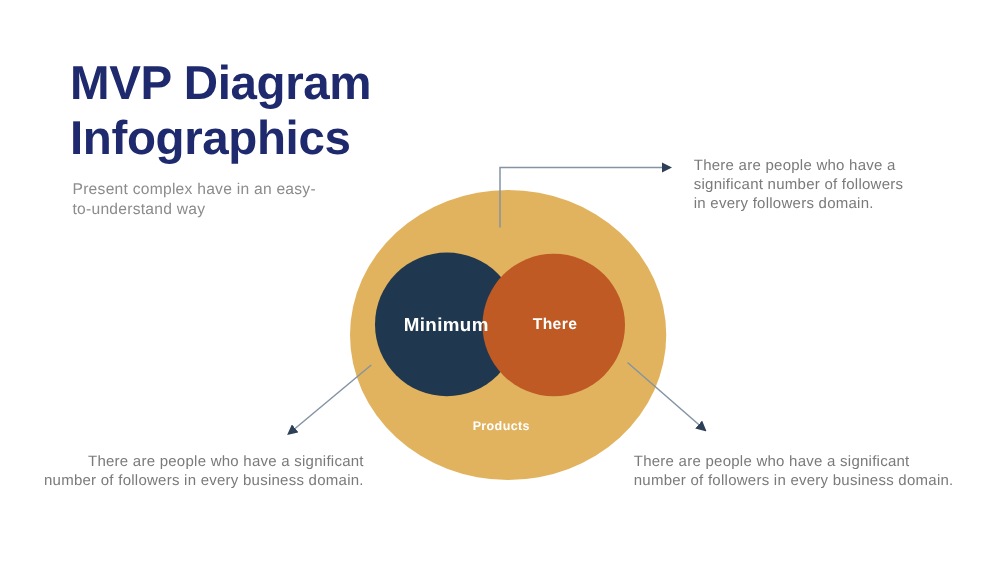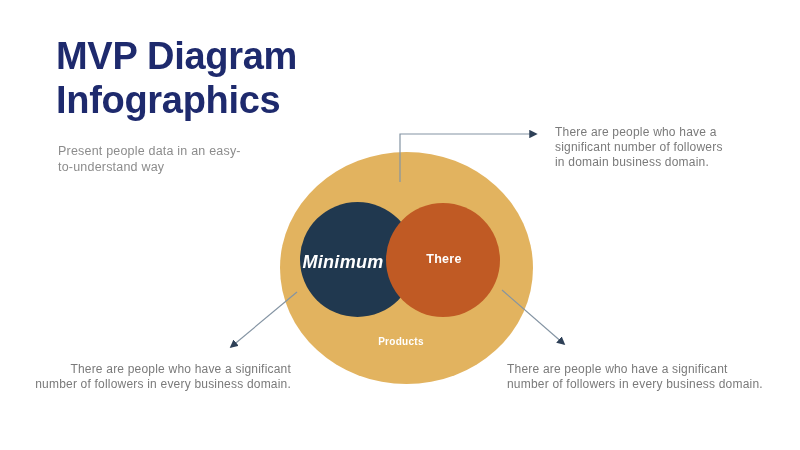--- a/index.html
+++ b/index.html
@@ -4,21 +4,21 @@
 <style>
   html,body{margin:0;padding:0;background:#ffffff;}
   .slide{
     position:relative;
     width:800px;height:450px;
     background:#ffffff;
     overflow:hidden;
     font-family:"Liberation Sans", sans-serif;
   }
   .title{
-    position:absolute;left:56px;top:34px;
+    position:absolute;left:56px;top:45px;
     font-size:38px;line-height:44px;font-weight:700;
     color:var(--title,#1e2a6d);
     letter-spacing:-0.3px;
     white-space:pre-line;
   }
   .subtitle{
     position:absolute;left:58px;top:143px;
     font-size:12.5px;line-height:16px;
     color:var(--subtitle-gray,#8c8c8c);
     letter-spacing:0.2px;
@@ -36,21 +36,21 @@
   .right-circle{
     left:386px;top:203px;width:114px;height:114px;
     background:var(--right-circle,#c05a24);
   }
   .circle-label{
     position:absolute;
     color:#ffffff;font-weight:700;
     text-align:center;
     letter-spacing:0.3px;
   }
-  .label-minimum{left:299px;top:252px;width:88px;font-size:18px;font-style:italic;}
+  .label-minimum{left:313px;top:252px;width:88px;font-size:15px;}
   .label-value{left:400px;top:252px;width:88px;font-size:12.5px;}
   .label-products{left:351px;top:336px;width:100px;font-size:10px;}
   .note{
     position:absolute;
     font-size:12px;line-height:15px;
     color:var(--note-gray,#7a7a7a);
     letter-spacing:0.2px;
     white-space:pre-line;
   }
   .note-top-right{left:555px;top:125px;width:185px;text-align:left;}
@@ -59,21 +59,21 @@
   .arrows{position:absolute;left:0;top:0;pointer-events:none;}
 </style>
 </head>
 <body>
 
 <div class="slide">
 
   <div class="title">MVP Diagram
 Infographics</div>
 
-  <div class="subtitle">Present people data in an easy-
+  <div class="subtitle">Present complex have in an easy-
 to-understand way</div>
 
   <div class="circle outer-circle"></div>
 
   <div class="circle left-circle"></div>
 
   <div class="circle right-circle"></div>
 
   <div class="circle-label label-minimum">Minimum</div>
 
@@ -87,21 +87,21 @@
         <path d="M0,0 L10,5 L0,10 z" fill="#2e4057"></path>
       </marker>
     </defs>
     <path d="M400,182 L400,134 L536,134" fill="none" stroke="#8494a3" stroke-width="1.2" marker-end="url(#ah)"></path>
     <path d="M297,292 L231,347" fill="none" stroke="#8494a3" stroke-width="1.2" marker-end="url(#ah)"></path>
     <path d="M502,290 L564,344" fill="none" stroke="#8494a3" stroke-width="1.2" marker-end="url(#ah)"></path>
   </svg>
 
   <div class="note note-top-right">There are people who have a
 significant number of followers
-in domain business domain.</div>
+in every followers domain.</div>
 
   <div class="note note-bottom-left">There are people who have a significant
 number of followers in every business domain.</div>
 
   <div class="note note-bottom-right">There are people who have a significant
 number of followers in every business domain.</div>
 
 </div>
 
 </body></html>

